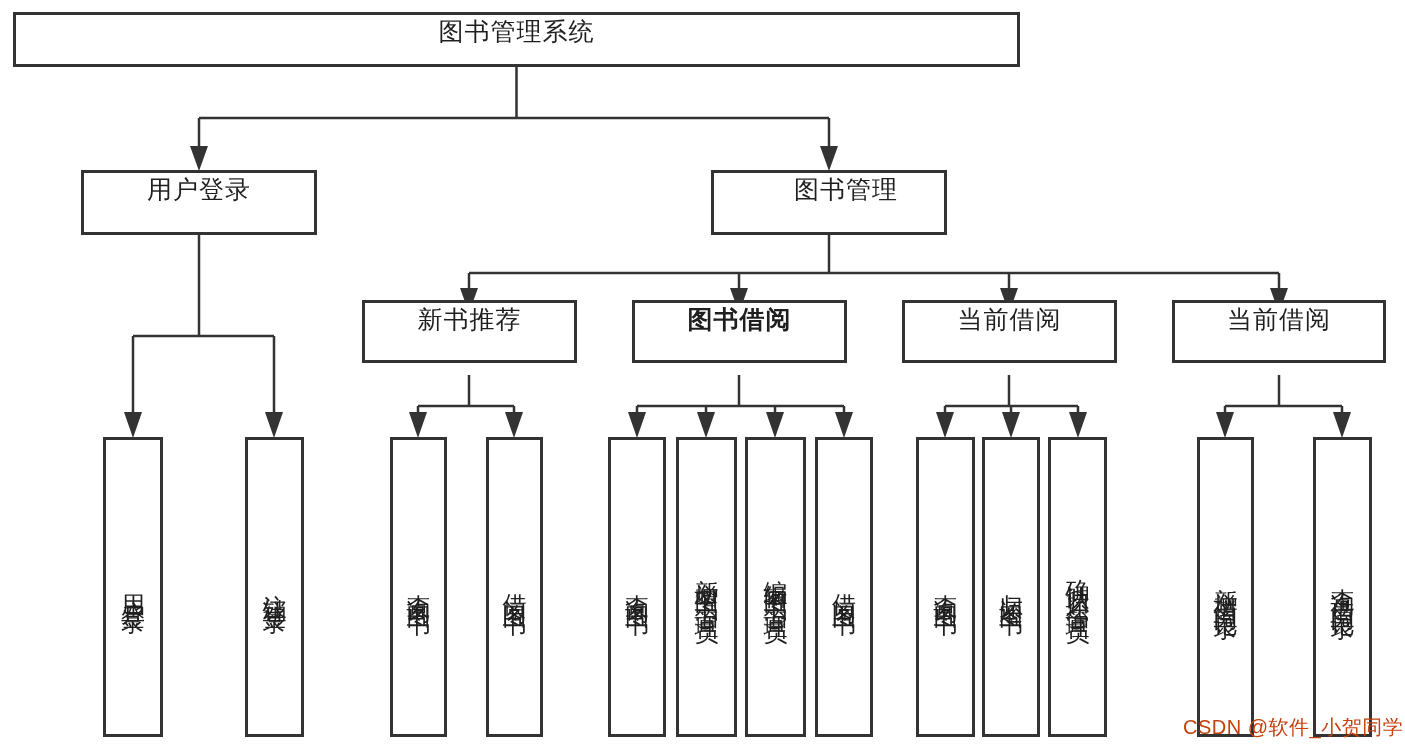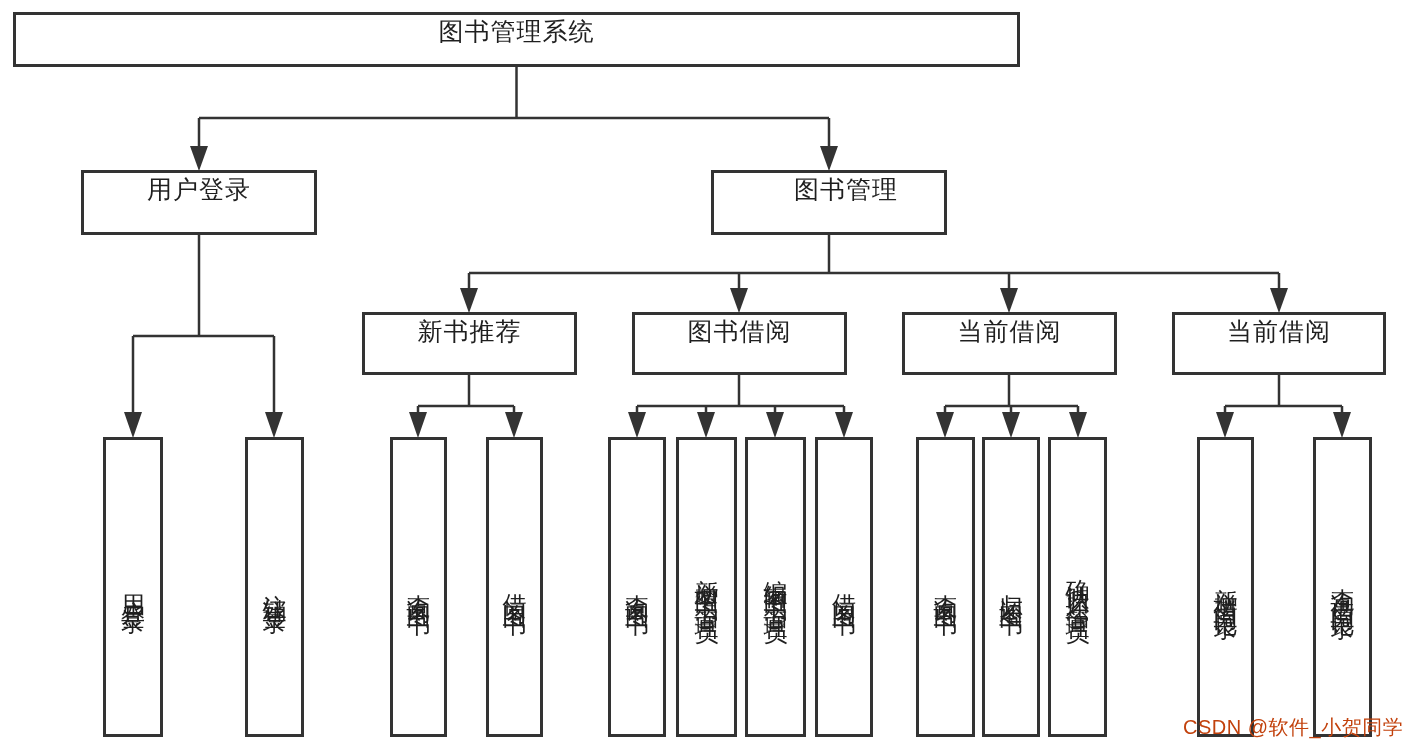--- a/index.html
+++ b/index.html
@@ -37,21 +37,21 @@
   }
   .hbox {
     font-size: 25px;
     letter-spacing: 1px;
     white-space: nowrap;
   }
   .root {
     left: 13px; top: 12px; width: 1007px; height: 55px;
   }
   .l2 { top: 170px; width: 236px; height: 65px; }
-  .l3 { top: 312px; width: 215px; height: 63px; font-size: 25px; }
+  .l3 { top: 300px; width: 215px; height: 63px; font-size: 25px; }
   .leaf {
     top: 437px;
     height: 300px;
   }
   .leaf span {
     writing-mode: vertical-rl;
     text-orientation: mixed;
     font-size: 24px;
     letter-spacing: 6px;
     line-height: 1;
@@ -148,21 +148,21 @@
   <div class="box l2 hbox" style="left:81px;">
     <span>用户登录</span>
   </div>
   <div class="box l2 hbox" style="left:711px;padding-left:34px;">
     <span>图书管理</span>
   </div>
 
   <div class="box l3 hbox" style="left:362px;">
     <span>新书推荐</span>
   </div>
-  <div class="box l3 hbox" style="left:632px;">
+  <div class="box l3 hbox" style="left:632px;font-weight:bold;">
     <span>图书借阅</span>
   </div>
   <div class="box l3 hbox" style="left:902px;">
     <span>当前借阅</span>
   </div>
   <div class="box l3 hbox" style="left:1172px;width:214px;">
     <span>当前借阅</span>
   </div>
 
   <div class="box leaf" style="left:103px;width:60px;">

